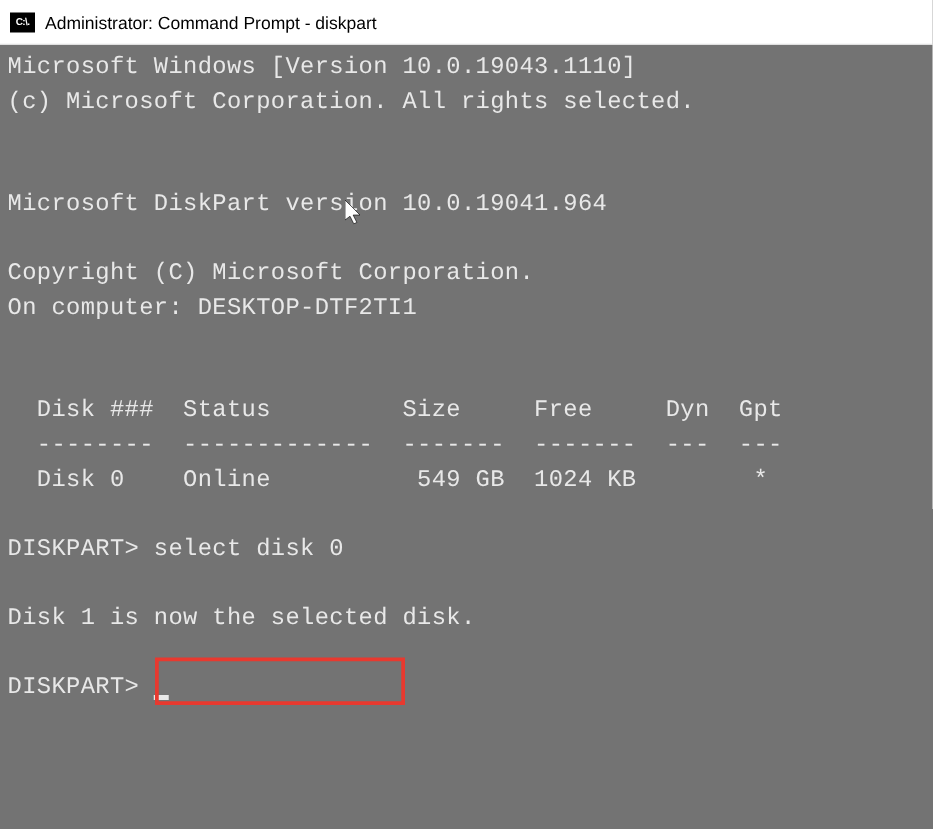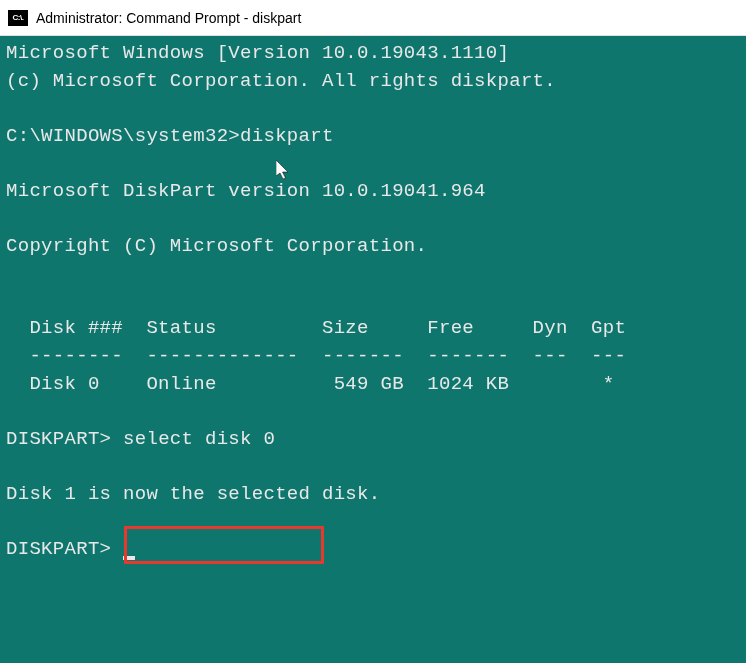--- a/index.html
+++ b/index.html
@@ -44,21 +44,21 @@
       letter-spacing: -0.5px;
     }
     .titlebar-text {
       font-family: 'Segoe UI', Arial, sans-serif;
       font-size: 14px;
       color: #000;
       text-align: right;
     }
     .terminal {
       flex: 1;
-      background: #0f766e;
+      background: #737373;
       color: #e8e8e8;
       font-size: 19px;
       line-height: 1.45;
       padding: 4px 6px;
       position: relative;
       font-family: Consolas, 'Courier New', monospace;
       letter-spacing: 0.3px;
     }
     .line {
       white-space: pre;
@@ -99,27 +99,27 @@
 </head>
 <body>
 
 <div class="window">
   <div class="titlebar">
     <div class="titlebar-icon">C:\.</div>
     <div class="titlebar-text">Administrator: Command Prompt - diskpart</div>
   </div>
   <div class="terminal">
     <div class="line">Microsoft Windows [Version 10.0.19043.1110]</div>
-    <div class="line">(c) Microsoft Corporation. All rights diskpart.</div>
+    <div class="line">(c) Microsoft Corporation. All rights selected.</div>
     <div class="line">&nbsp;</div>
-    <div class="line"><span>C:\WINDOWS\system32&gt;</span><span>diskpart</span></div>
     <div class="line">&nbsp;</div>
     <div class="line">Microsoft DiskPart version 10.0.19041.964</div>
     <div class="line">&nbsp;</div>
     <div class="line">Copyright (C) Microsoft Corporation.</div>
+    <div class="line">On computer: DESKTOP-DTF2TI1</div>
     <div class="line">&nbsp;</div>
     <div class="line">&nbsp;</div>
     <div class="disk-table-header">  Disk ###  Status         Size     Free     Dyn  Gpt</div>
     <div class="disk-table-divider">  --------  -------------  -------  -------  ---  ---</div>
     <div class="disk-table-row">  Disk 0    Online          549 GB  1024 KB        *</div>
     <div class="line">&nbsp;</div>
     <div class="line"><span>DISKPART&gt; </span><span>select disk 0</span></div>
     <div class="line">&nbsp;</div>
     <div class="line">Disk 1 is now the selected disk.</div>
     <div class="line">&nbsp;</div>

